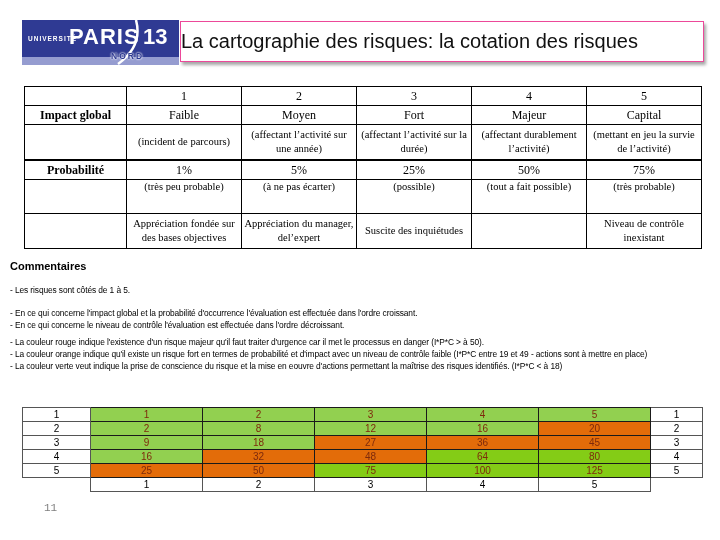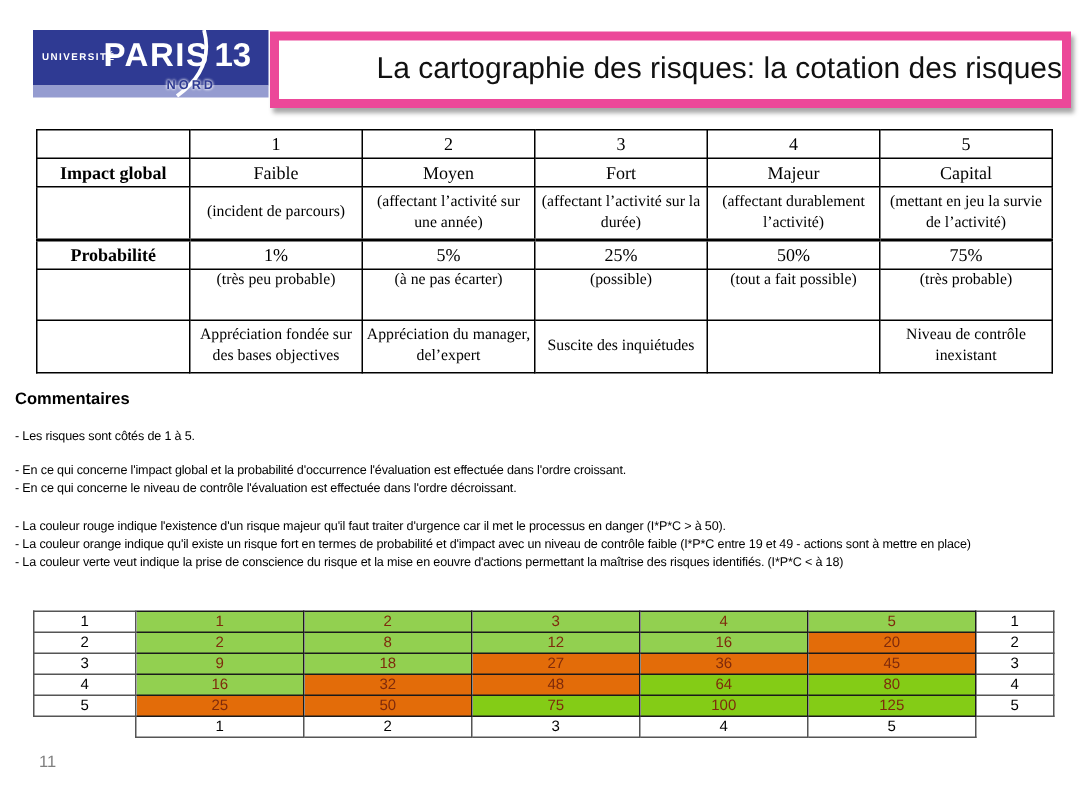--- a/index.html
+++ b/index.html
@@ -12,53 +12,53 @@
   .logo-strip{position:absolute;left:0;top:37px;width:157px;height:8px;background:#959CD0;}
   .logo-univ{position:absolute;left:6px;top:15px;color:#fff;font-size:6.5px;letter-spacing:1px;font-weight:bold;}
   .logo-paris{position:absolute;left:47px;top:4px;color:#fff;font-size:22px;font-weight:bold;letter-spacing:1px;}
   .logo-13{position:absolute;left:121px;top:4px;color:#fff;font-size:22px;font-weight:bold;}
   .logo-nord{position:absolute;left:89px;top:31px;color:#2F3A93;font-size:8.5px;font-weight:bold;letter-spacing:2px;
              text-shadow:0 0 2px #ffffff,0 0 2px #ffffff;}
   .logo-curve{position:absolute;left:0;top:0;}
 
   
   .title-box{position:absolute;left:180px;top:21px;width:522px;height:39px;background:#ffffff;
-             border:6px solid #ec4899;box-shadow:2px 3px 3px rgba(0,0,0,0.35);
-             display:flex;align-items:center;justify-content:flex-end;}
+             border:1px solid #ec4899;box-shadow:2px 3px 3px rgba(0,0,0,0.35);
+             display:flex;align-items:center;justify-content:flex-start;}
   .title-box span{font-size:20px;color:#111;}
 
   
   #criteria{position:absolute;left:24px;top:86px;border-collapse:collapse;table-layout:fixed;
             font-family:"Liberation Serif",serif;}
   #criteria td{border:1px solid #000;text-align:center;vertical-align:middle;padding:0 2px;overflow:hidden;}
   #criteria tr.vrow td{font-size:12px;height:18px;}
   #criteria tr.drow td{font-size:10.5px;height:34px;line-height:1.3;}
   #criteria tr.prow td{font-size:10.5px;height:33px;line-height:1.3;vertical-align:top;}
   #criteria td.hdr{font-weight:bold;font-size:12px;}
   #criteria tr.thick td{border-top:2px solid #000;}
   #criteria{border:1.5px solid #000;}
 
   
   #comments{position:absolute;left:10px;top:260px;width:705px;overflow:hidden;}
   .c-head{font-size:11px;font-weight:bold;color:#000;}
   .cl{font-size:8.4px;letter-spacing:-0.1px;line-height:12px;color:#000;white-space:nowrap;}
-  .cl.g12{margin-top:12px;} .cl.g11{margin-top:11px;} .cl.g13{margin-top:13px;}
+  .cl.g12{margin-top:12px;} .cl.g11{margin-top:11px;} .cl.g13{margin-top:5px;}
 
   
   #matrix{position:absolute;left:22px;top:407px;border-collapse:collapse;table-layout:fixed;}
   #matrix td{height:13px;text-align:center;vertical-align:middle;padding:0;
              font-size:10px;color:#7E2A0C;border:1px solid #2b2b2b;overflow:hidden;}
   #matrix td.green{background:#92D050;border:1.4px solid #1a1a1a;}
   #matrix td.orange{background:#E36C09;border:1.4px solid #1a1a1a;}
   #matrix td.red{background:#84cc16;border:1.4px solid #1a1a1a;}
   #matrix td.lab{background:#fff;color:#000;border:1px solid #555;}
   #matrix td.foot{background:#fff;color:#000;border:1px solid #555;}
   #matrix td.nob{border:none;background:transparent;}
 
-  .page-num{position:absolute;left:26px;top:502px;font-size:11px;color:#7f7f7f;}
+  .page-num{position:absolute;left:44px;top:502px;font-size:11px;color:#7f7f7f;font-family:Liberation Mono, monospace;}
 </style>
 </head>
 <body>
 
 <div class="slide">
 
   <div class="logo">
     <div class="logo-main"></div>
     <div class="logo-strip"></div>
     <span class="logo-univ">UNIVERSITÉ</span>

